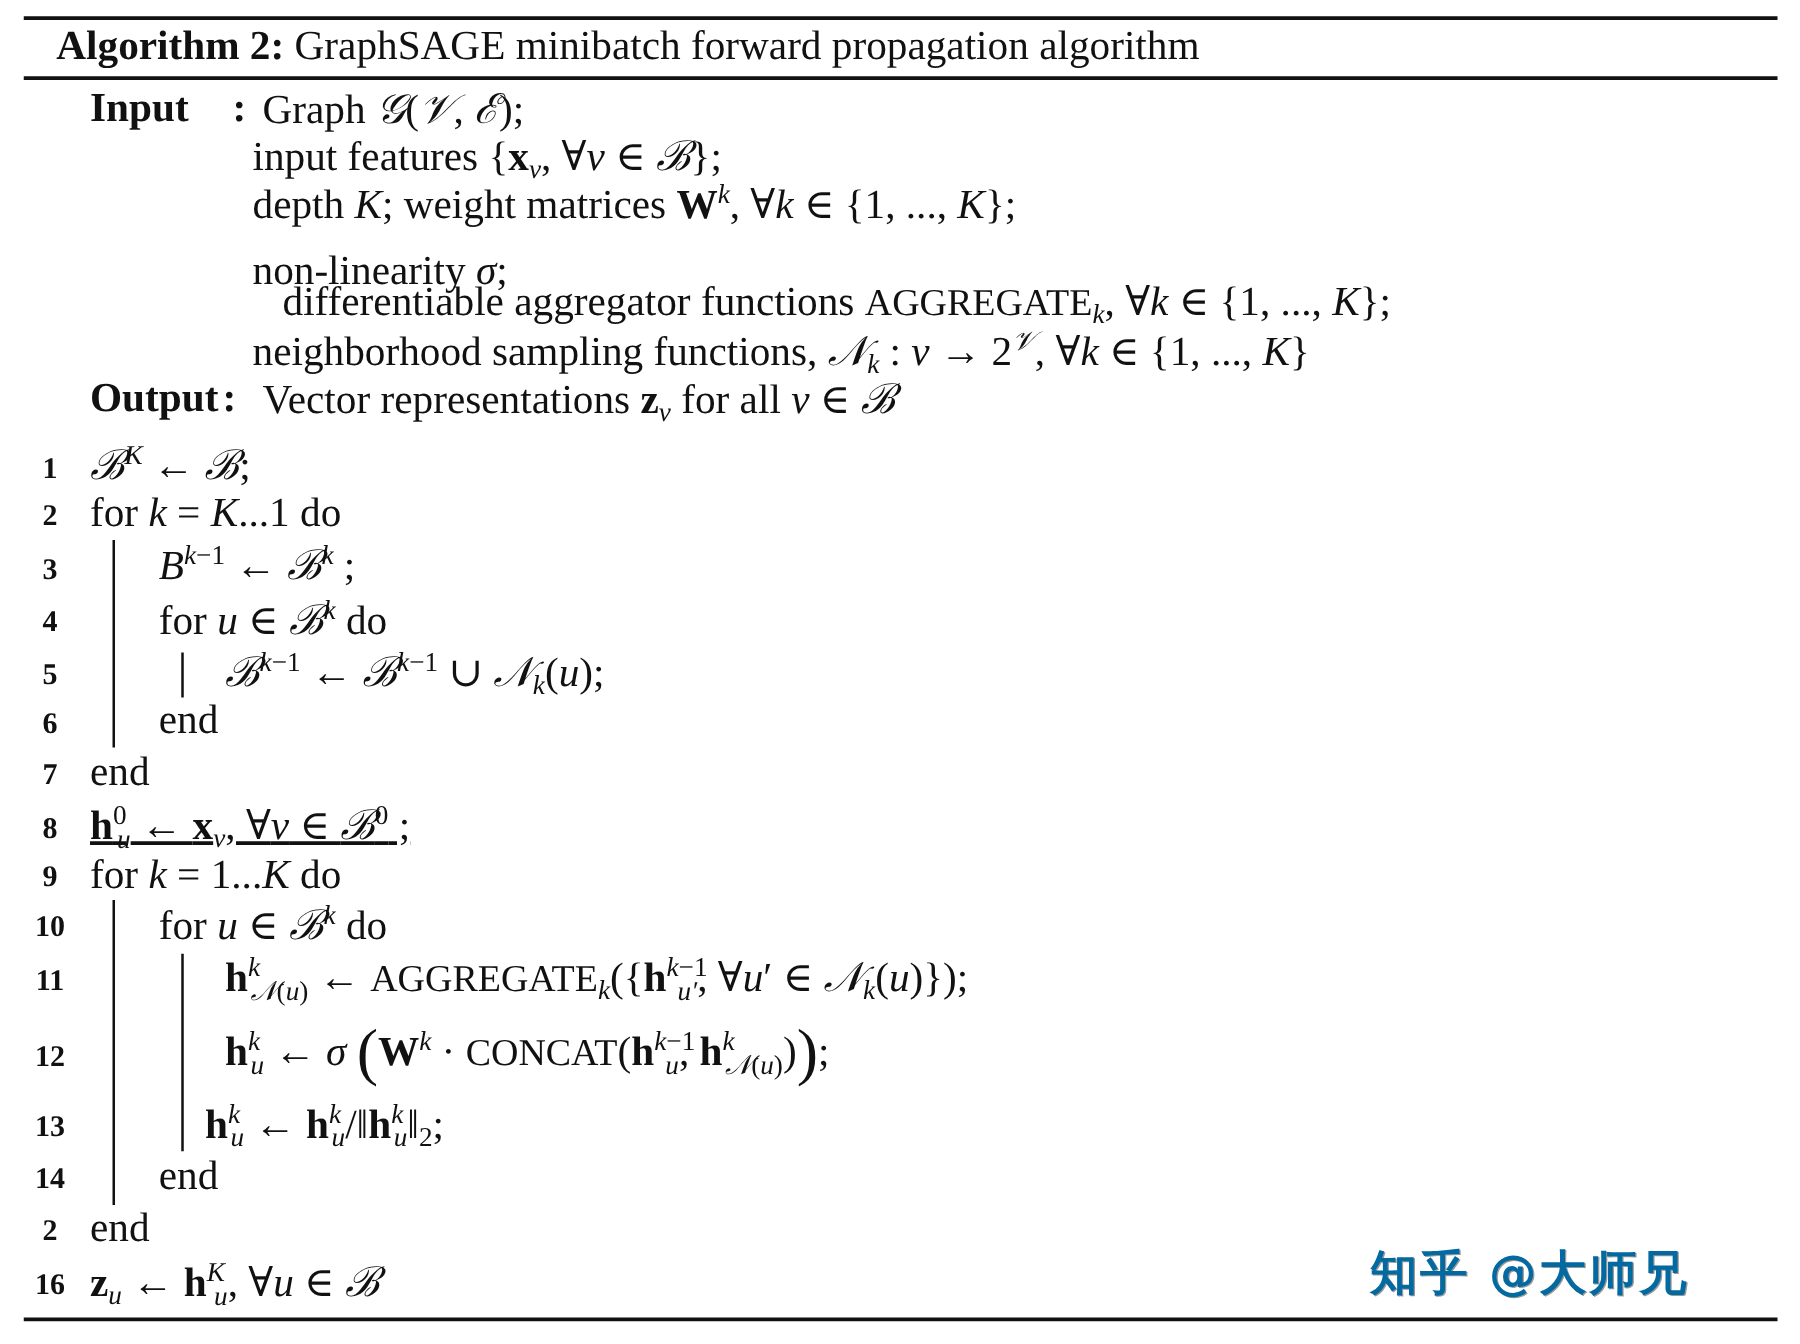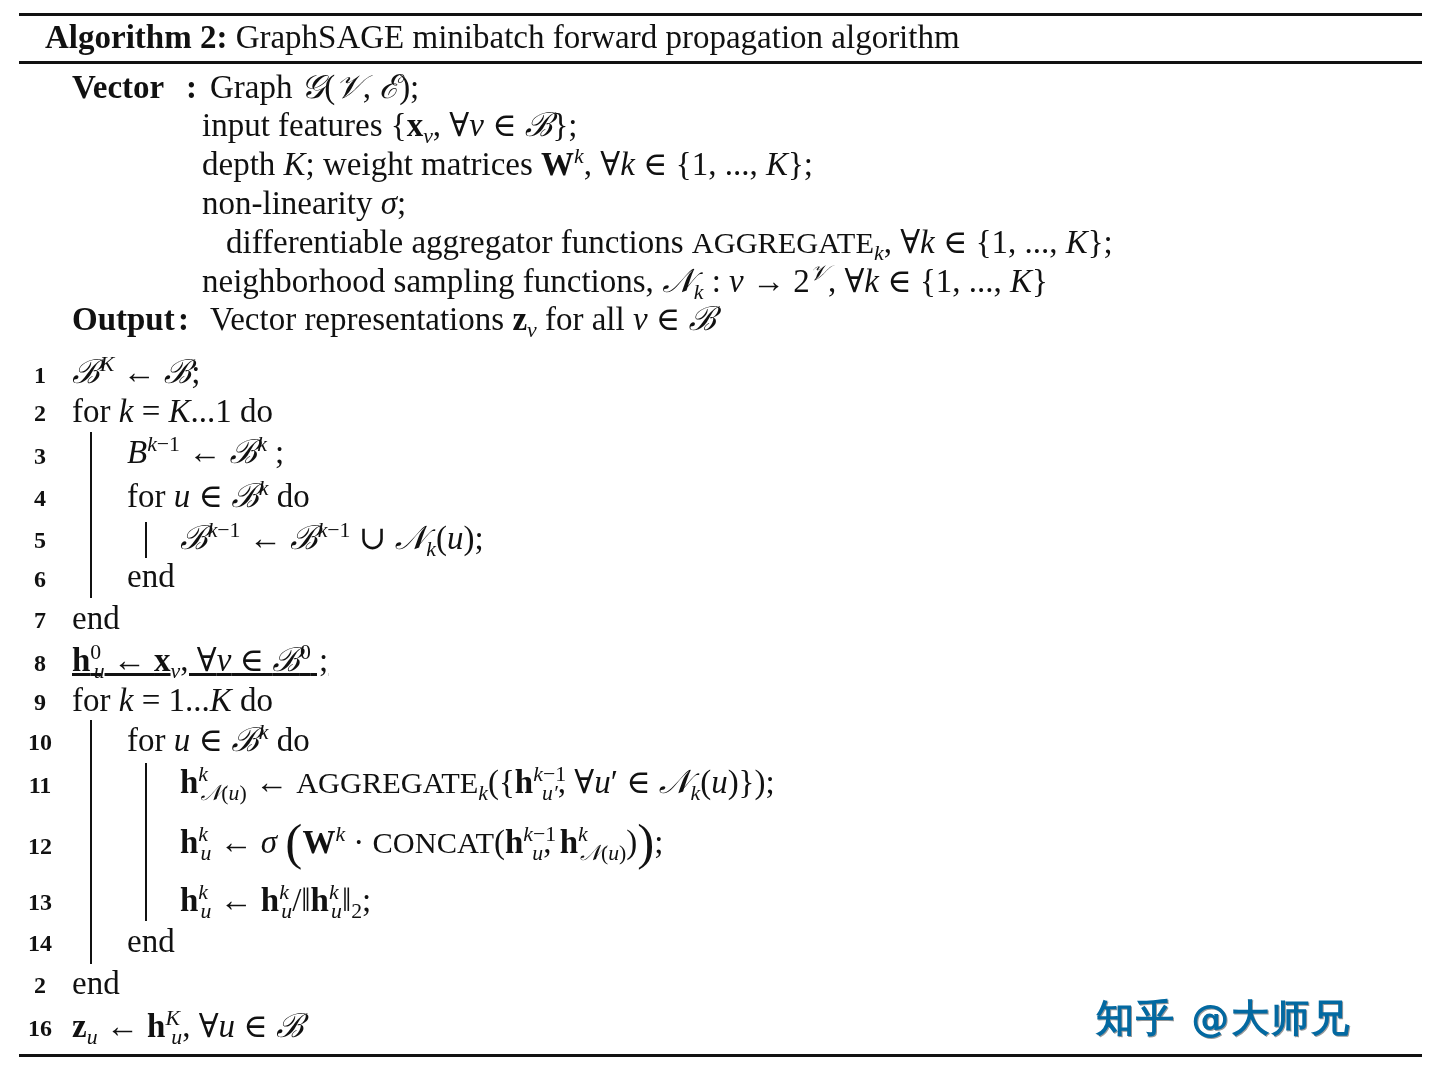--- a/index.html
+++ b/index.html
@@ -59,38 +59,38 @@
 
 <div class="rule top"></div>
 <div class="rule mid"></div>
 <div class="rule bot"></div>
 
 <div class="title">
   <b>Algorithm 2:</b>
   <span>GraphSAGE minibatch forward propagation algorithm</span>
 </div>
 
-<div class="io-label" style="top:68px;">Vector</div>
+<div class="io-label" style="top:68px;">Input</div>
 <div class="io-colon" style="left:186px; top:68px;">:</div>
 
 <div class="io-line" style="left:210px; top:68px;">
   <span>Graph</span>
   <span class="cal">𝒢</span>(<span class="cal">𝒱</span>, <span class="cal">ℰ</span>);
 </div>
 <div class="io-line" style="top:106px;">
   <span>input features</span>
   {<span class="bf">x</span><sub class="m">v</sub>, ∀<span class="m">v</span> ∈ <span class="cal">ℬ</span>};
 </div>
 <div class="io-line" style="top:145px;">
   <span>depth</span>
   <span class="m">K</span>;
   <span>weight matrices</span>
   <span class="bf">W</span><sup class="m">k</sup>, ∀<span class="m">k</span> ∈ {1, ..., <span class="m">K</span>};
 </div>
-<div class="io-line" style="top:184px;">
+<div class="io-line" style="top:198px;">
   <span>non-linearity</span>
   <span class="m">σ</span>;
 </div>
 <div class="io-line" style="top:223px;margin-left:24px;">
   <span>differentiable aggregator functions</span>
   <span class="sc">AGGREGATE</span><sub class="m">k</sub>, ∀<span class="m">k</span> ∈ {1, ..., <span class="m">K</span>};
 </div>
 <div class="io-line" style="top:262px;">
   <span>neighborhood sampling functions,</span>
   <span class="cal">𝒩</span><sub class="m">k</sub> : <span class="m">v</span> → 2<sup class="cal">𝒱</sup>, ∀<span class="m">k</span> ∈ {1, ..., <span class="m">K</span>}
@@ -167,21 +167,21 @@
 </div>
 <div class="code" style="left:180px; top:762px;">
   <span class="bf">h</span><sup class="m">k</sup><sub style="margin-left:-0.35em;"><span class="cal">𝒩</span>(<span class="m">u</span>)</sub> ←
   <span class="sc">AGGREGATE</span><sub class="m">k</sub>({<span class="bf">h</span><sup><span class="m">k</span>−1</sup><sub class="m" style="margin-left:-1.1em;">u′</sub>, ∀<span class="m">u</span>′ ∈ <span class="cal">𝒩</span><sub class="m">k</sub>(<span class="m">u</span>)});
 </div>
 <div class="code" style="left:180px; top:822px;">
   <span class="bf">h</span><sup class="m">k</sup><sub class="m" style="margin-left:-0.35em;">u</sub> ← <span class="m">σ</span>
   <span class="big-paren">(</span><span class="bf">W</span><sup class="m">k</sup> ·
   <span class="sc">CONCAT</span>(<span class="bf">h</span><sup><span class="m">k</span>−1</sup><sub class="m" style="margin-left:-1.1em;">u</sub>, <span class="bf">h</span><sup class="m">k</sup><sub style="margin-left:-0.35em;"><span class="cal">𝒩</span>(<span class="m">u</span>)</sub>)<span class="big-paren">)</span>;
 </div>
-<div class="code" style="left:180px; top:880px;">
+<div class="code" style="left:164px; top:880px;">
   <span class="bf">h</span><sup class="m">k</sup><sub class="m" style="margin-left:-0.35em;">u</sub> ← <span class="bf">h</span><sup class="m">k</sup><sub class="m" style="margin-left:-0.35em;">u</sub>/‖<span class="bf">h</span><sup class="m">k</sup><sub class="m" style="margin-left:-0.35em;">u</sub>‖<sub>2</sub>;
 </div>
 <div class="code" style="left:127px; top:921px;">
   <span class="kw">end</span>
 </div>
 <div class="code" style="left:72px; top:963px;">
   <span class="kw">end</span>
 </div>
 <div class="code" style="left:72px; top:1006px;">
   <span class="bf">z</span><sub class="m">u</sub> ← <span class="bf">h</span><sup class="m">K</sup><sub class="m" style="margin-left:-0.4em;">u</sub>, ∀<span class="m">u</span> ∈ <span class="cal">ℬ</span>

